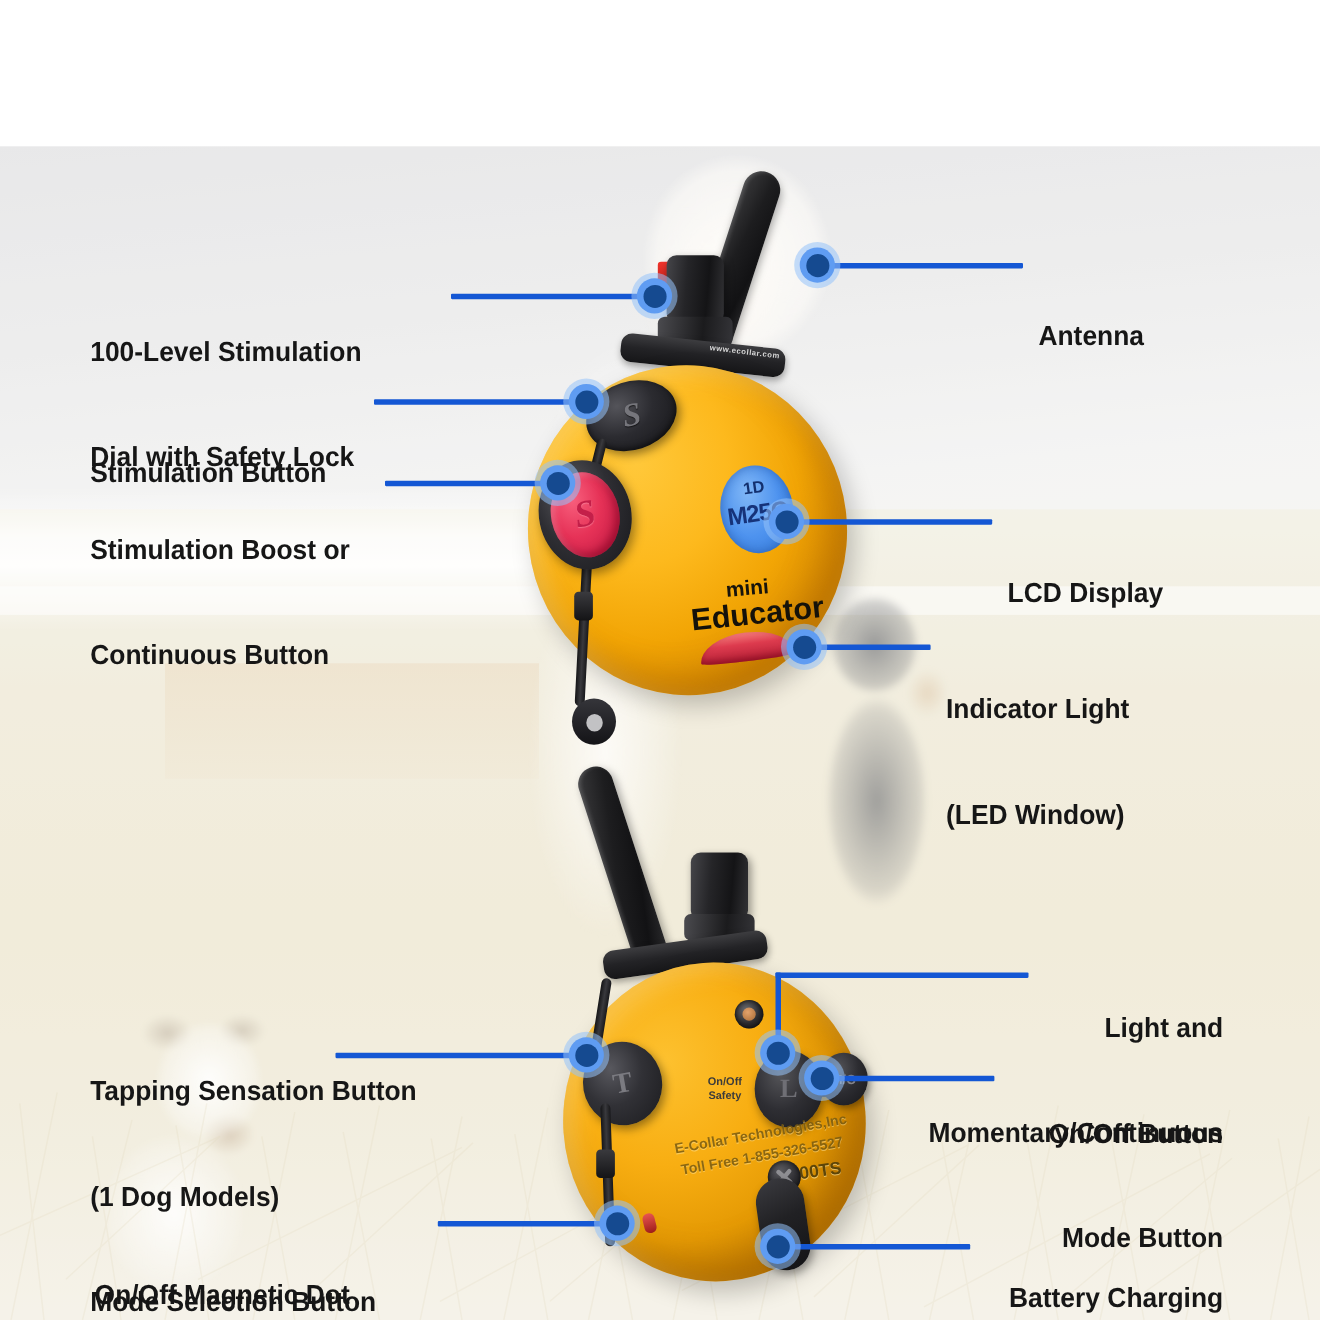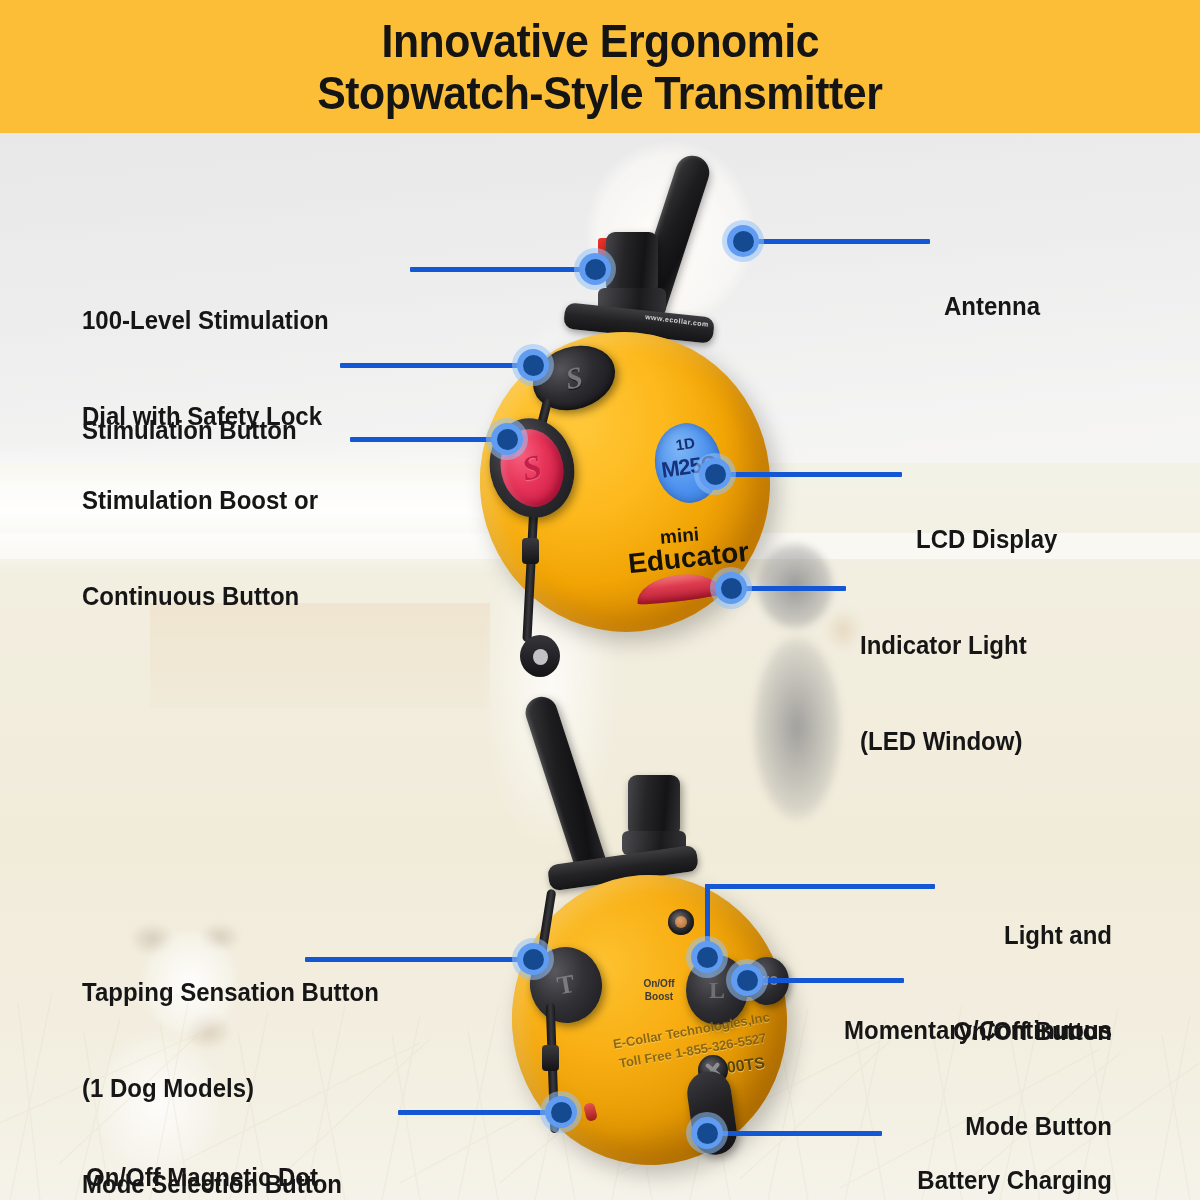--- a/index.html
+++ b/index.html
@@ -380,24 +380,20 @@
         <path d="M200 470 L60 600"></path>
           <path d="M430 476 L280 614"></path>
           <path d="M660 484 L500 620"></path>
         <path d="M890 478 L740 616"></path>
           <path d="M1120 490 L960 624"></path>
       </g>
     </svg>
     <div class="bg-wash"></div>
   </div>
 
-  <div class="header">
-    <div class="header-line">Innovative Ergonomic</div>
-    <div class="header-line">Stopwatch-Style Transmitter</div>
-  </div>
 
   <div class="device" style="left:460px; top:150px; width:340px; height:520px;">
 
     <div class="antenna" style="left:192px; top:2px; width:34px; height:185px; transform:rotate(18deg);"></div>
 
     <div class="dial-red" style="left:138px; top:88px; width:14px; height:28px;"></div>
     <div class="dial-cap" style="left:146px; top:82px; width:52px; height:62px;"></div>
     <div class="dial-ring" style="left:138px; top:138px; width:68px; height:26px;"></div>
 
     <div class="top-shelf" style="left:104px; top:160px; width:150px; height:26px; transform:rotate(6deg);"></div>
@@ -443,21 +439,21 @@
     <div class="body-back" style="left:22px; top:190px; width:275px; height:290px;"></div>
 
     <div class="charge-port" style="left:178px; top:224px;"></div>
 
     <div class="btn-tap" style="left:40px; top:262px;">
       <span>T</span>
     </div>
 
     <div class="back-label" style="left:142px; top:292px; width:54px;">
       <div>On/Off</div>
-      <div>Boost</div>
+      <div>Safety</div>
     </div>
 
     <div class="btn-bridge" style="left:240px; top:296px; width:38px;"></div>
 
     <div class="btn-onoff" style="left:196px; top:270px;">
       <span>L</span>
     </div>
 
     <div class="btn-mc" style="left:255px; top:272px;">
       <span>M/C</span>

